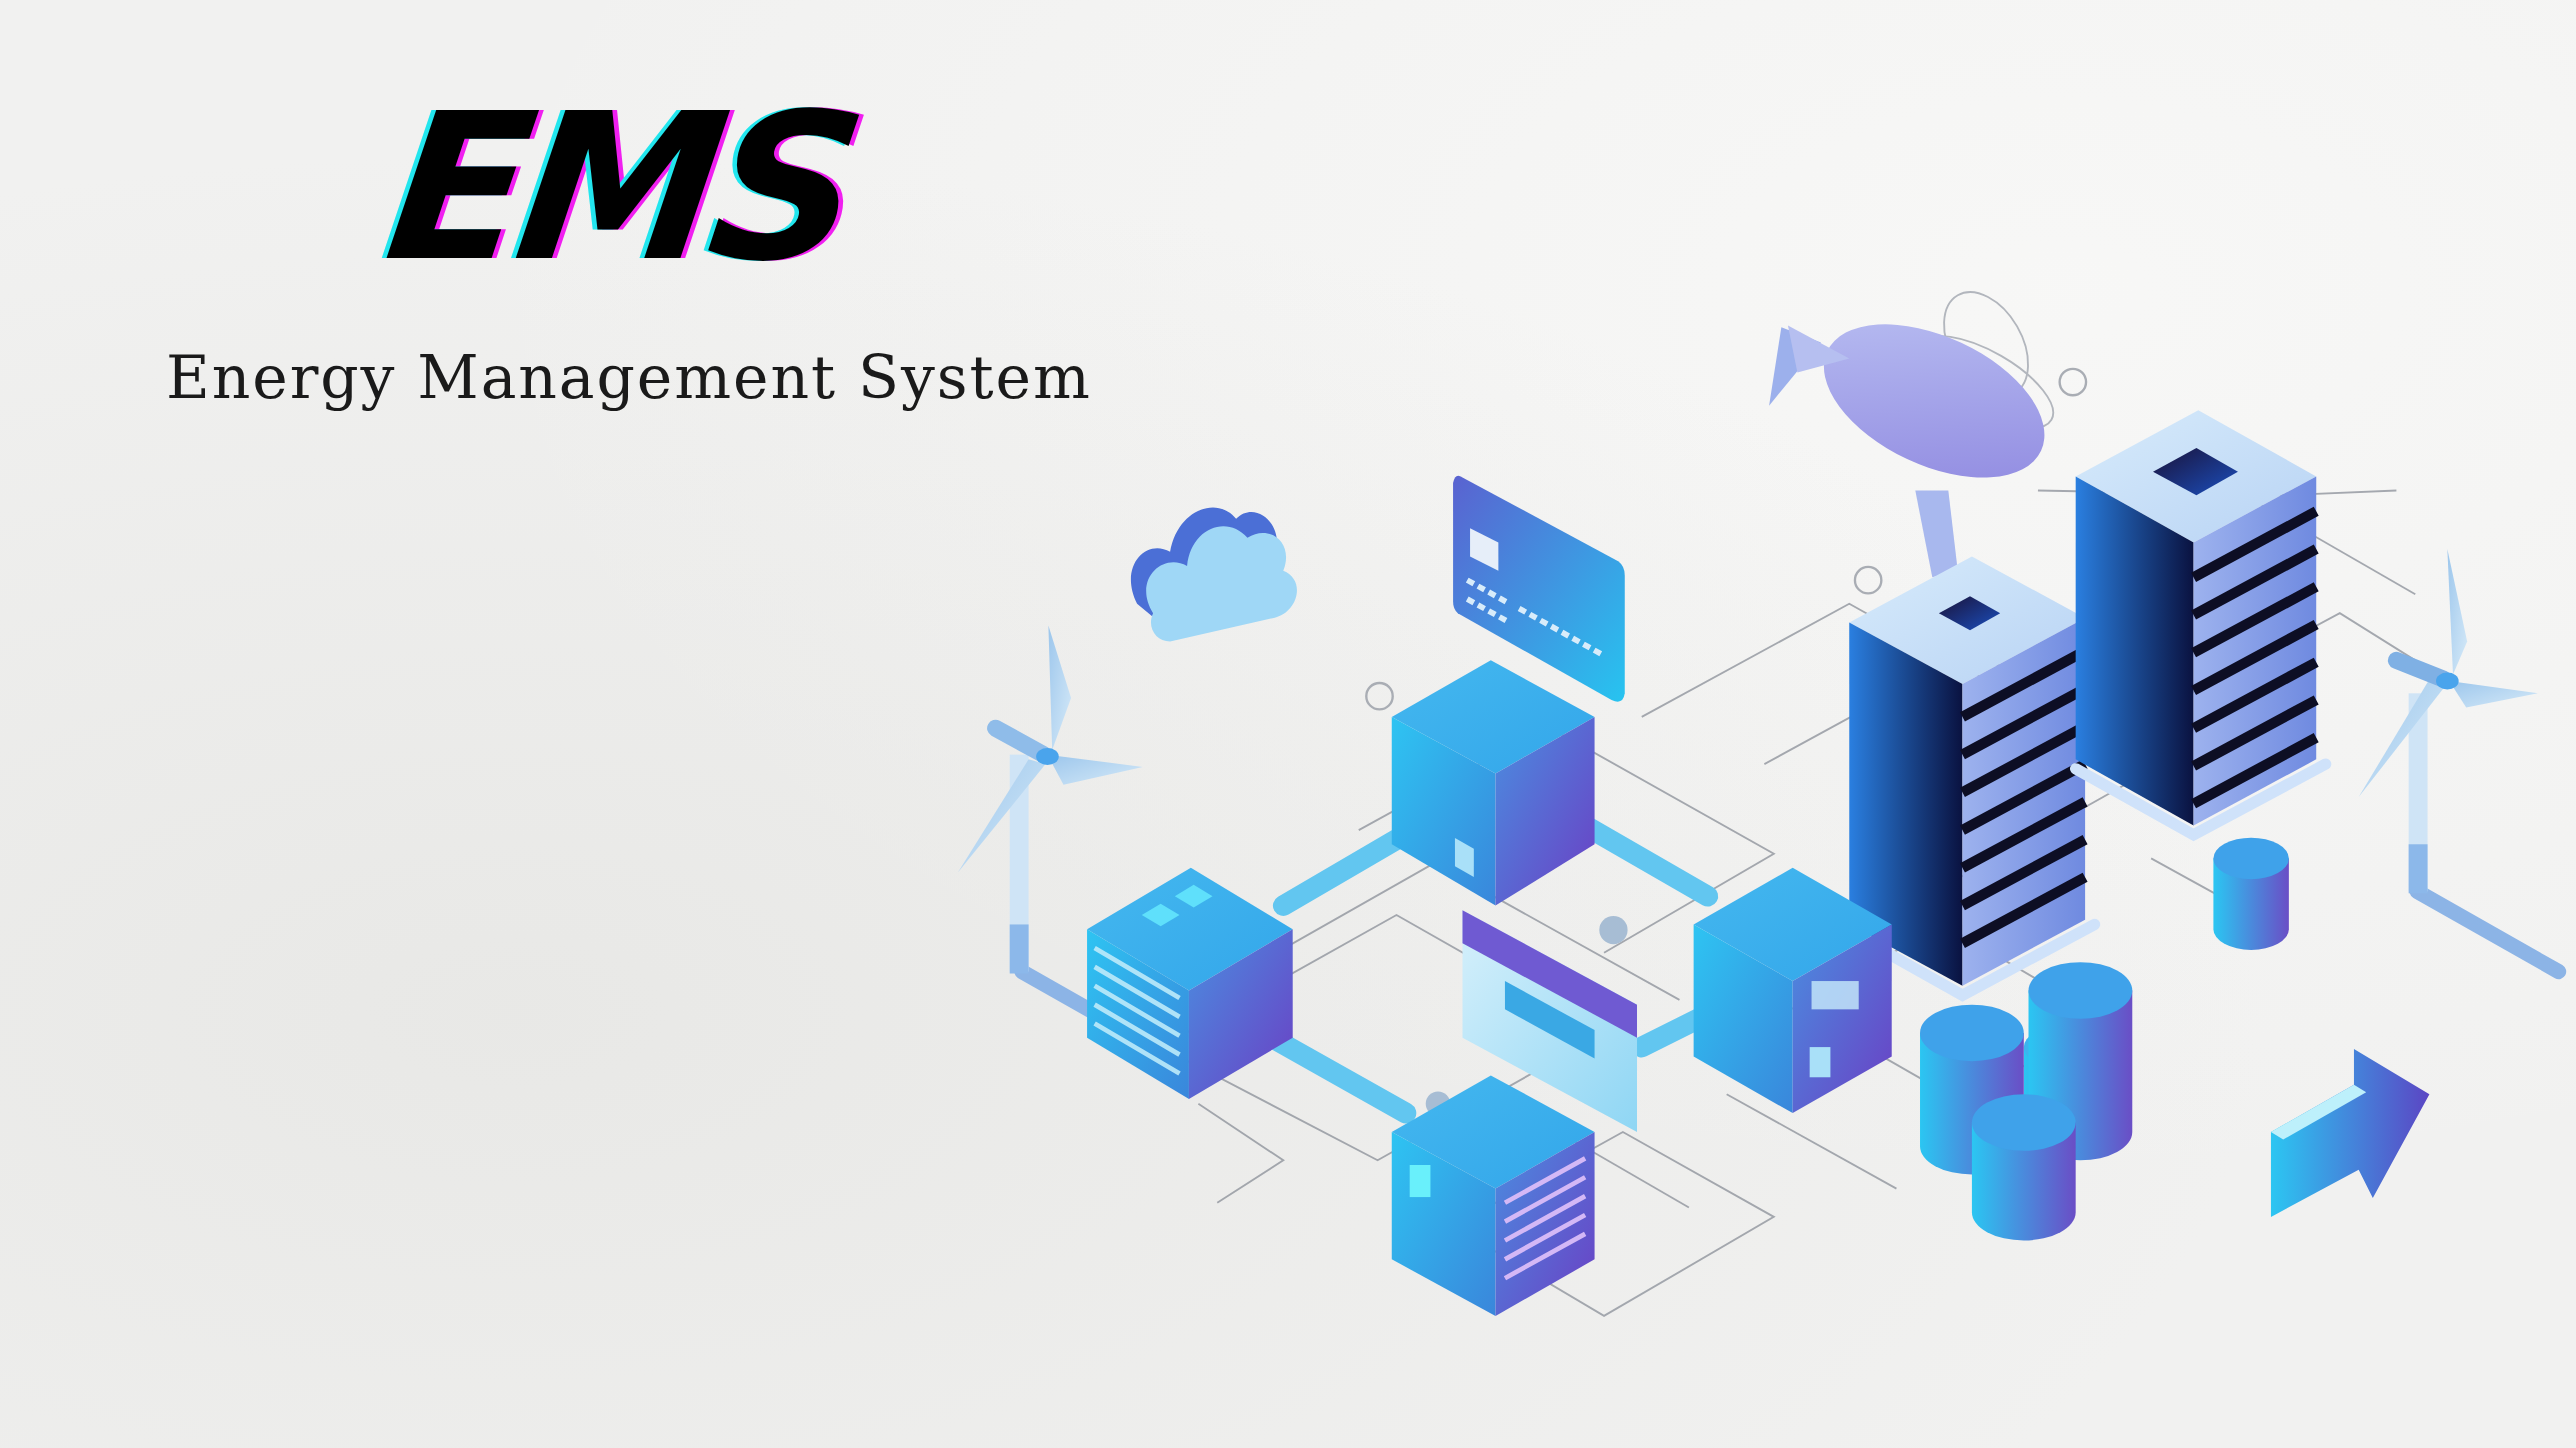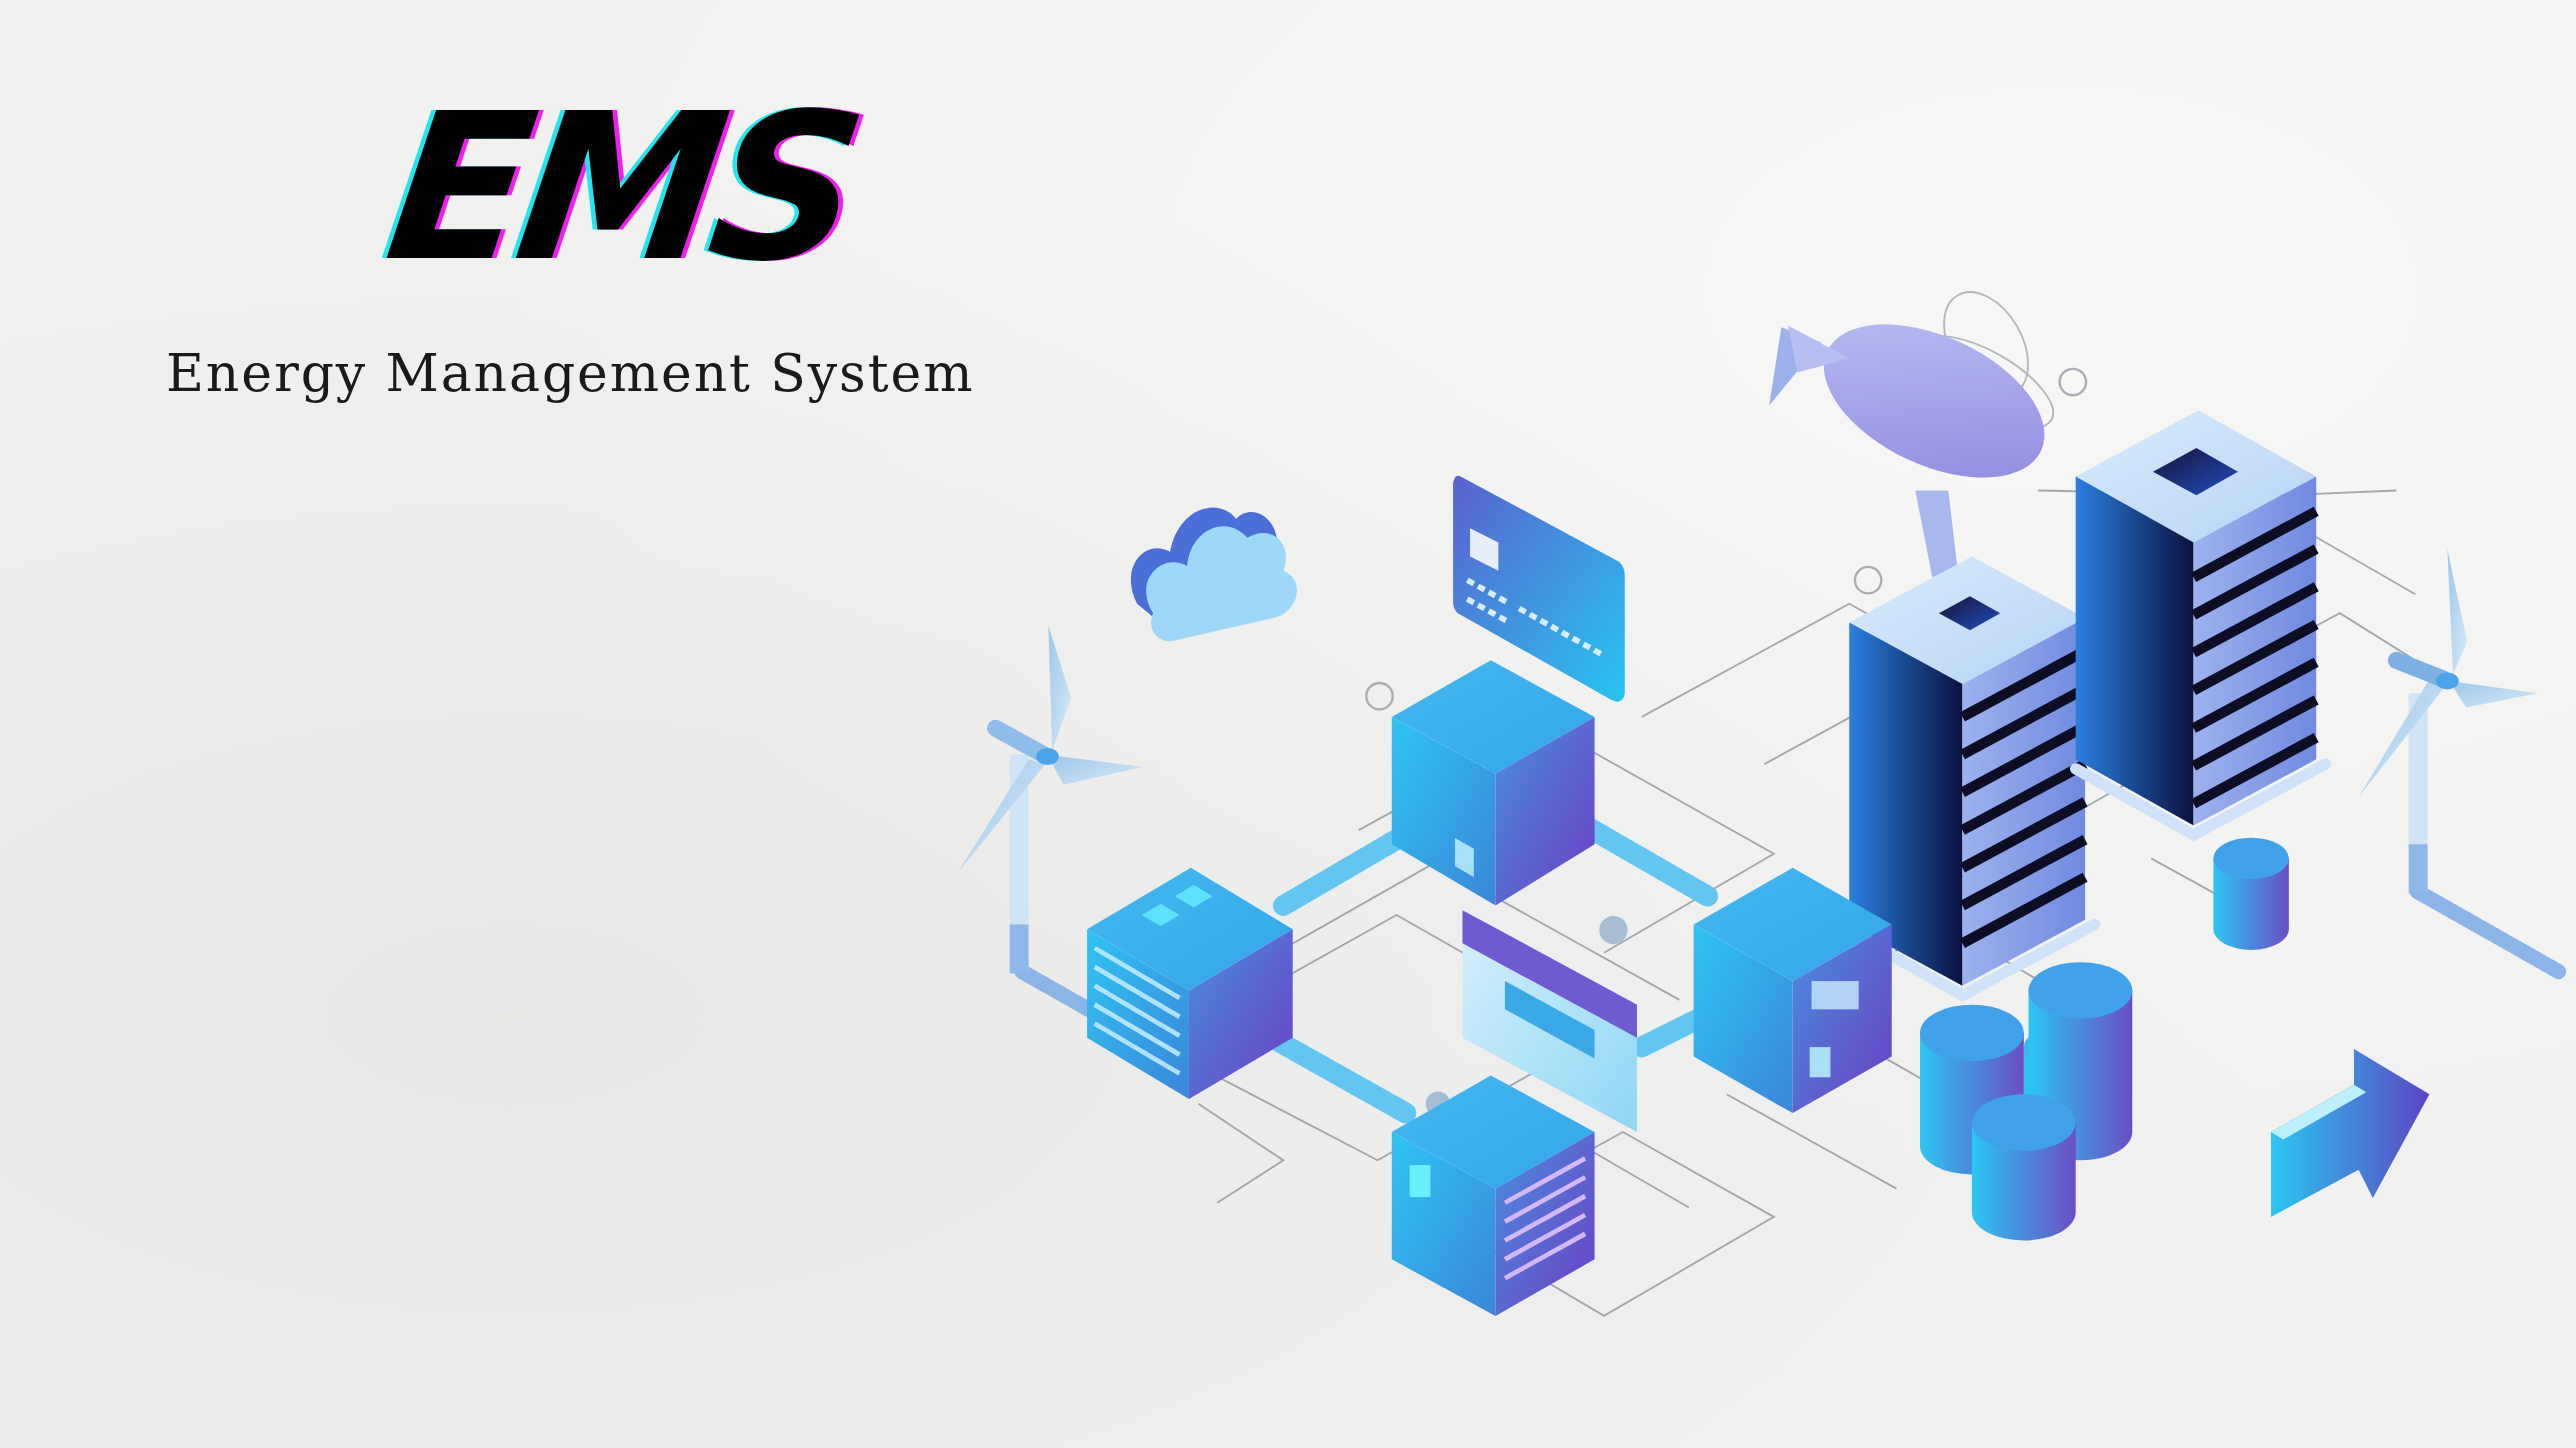--- a/index.html
+++ b/index.html
@@ -21,21 +21,21 @@
     font-family: "DejaVu Sans", sans-serif;
     font-weight: 900; font-style: italic;
     font-size: 203px; line-height: 1; letter-spacing: -9.4px;
     color: #000;
     transform: skewX(-8deg);
     text-shadow: -4.7px 0 0 #22e6ee, 4.7px 0 0 #f01ff0;
   }
   .subtitle {
     position: absolute; left: 166px; top: 347px;
     font-family: "DejaVu Serif", serif;
-    font-size: 52px; line-height: 1; color: #1a1a1a;
+    font-size: 60px; line-height: 1; color: #1a1a1a;
     letter-spacing: 1.9px;
   }
   .illustration { position: absolute; left: 0; top: 0; width: 2576px; height: 1448px; }
 </style>
 </head>
 <body>
 
 <div class="bg"></div>
 
 <div class="logo">EMS</div>

